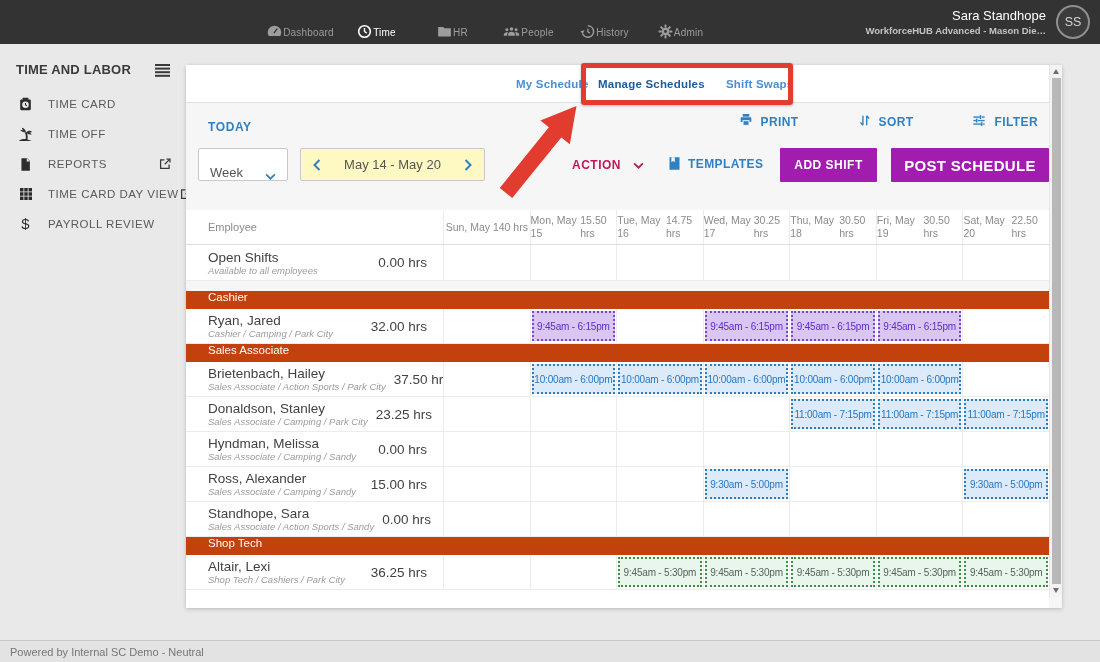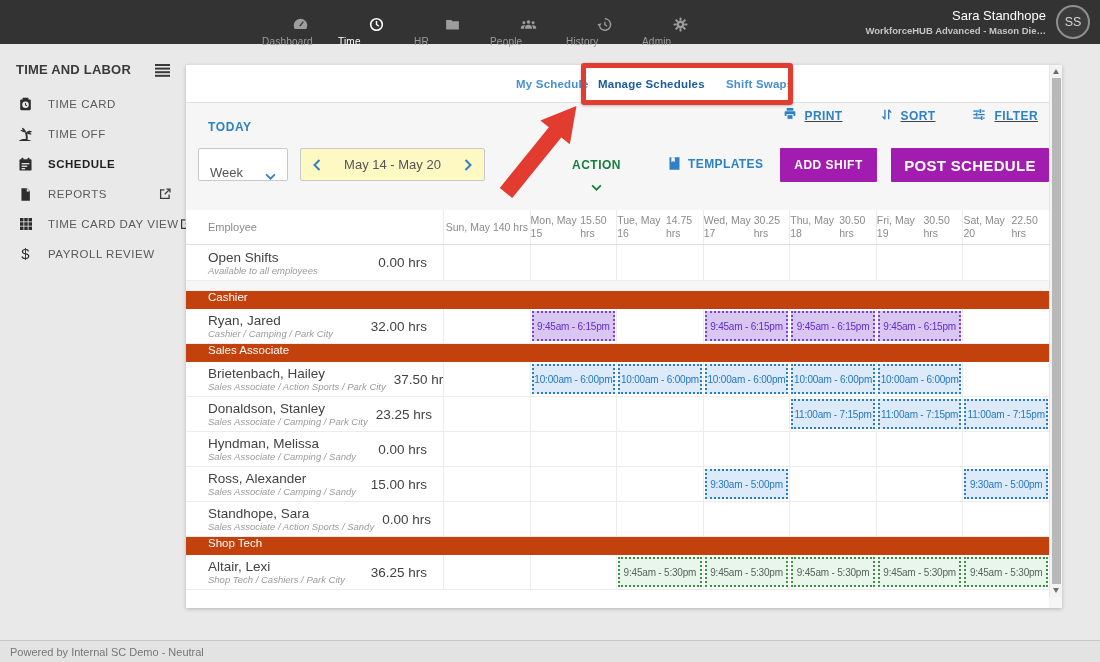--- a/index.html
+++ b/index.html
@@ -4,21 +4,21 @@
 <style>
   * { margin:0; padding:0; box-sizing:border-box; }
   html,body { width:1100px; height:662px; }
   body {
     position:relative; overflow:hidden; background:#e9e9e9;
     font-family:"Liberation Sans","DejaVu Sans",sans-serif; color:#424242;
   }
   
   .topbar { position:absolute; top:0; left:0; width:1100px; height:44px; background:#333333; z-index:10; }
   .nav { position:absolute; left:262px; top:0; height:44px; display:flex; }
-  .nav-item { width:76px; display:flex; flex-direction:column; justify-content:center; color:#9d9d9d; cursor:pointer; padding-top:18px; }
+  .nav-item { width:76px; display:flex; flex-direction:row; align-items:center; justify-content:center; color:#9d9d9d; cursor:pointer; padding-top:18px; }
   .nav-item.active { color:#ffffff; }
   .nav-item .nicon { height:17px; display:flex; align-items:center; justify-content:center; }
   .nav-item .nlabel { font-size:10px; margin-top:3px; letter-spacing:.2px; }
   .userbox { position:absolute; right:10px; top:0; height:44px; display:flex; align-items:center; gap:10px; cursor:pointer; }
   .user-text { text-align:right; }
   .user-name { font-size:13px; color:#fff; }
   .user-org  { font-size:9.5px; color:#c4c4c4; margin-top:2px; font-weight:bold; }
   .avatar { width:34px; height:34px; border-radius:50%; background:#3c3c3c; border:2px solid #8f8f8f; color:#d6d6d6; font-size:12.5px; display:flex; align-items:center; justify-content:center; }
   
   .sidebar { position:absolute; left:0; top:44px; width:186px; bottom:22px; }
@@ -35,27 +35,27 @@
   .tabs-row { position:relative; height:38px; background:#fff; border-bottom:1px solid #e2e2e2; }
   .tab { position:absolute; top:0; height:100%; display:flex; align-items:center; font-size:11.5px; font-weight:bold; color:#4a8fd4; cursor:pointer; letter-spacing:.2px; }
   .tab.idx0 { left:330px; } .tab.idx1 { left:412px; } .tab.idx2 { left:540px; }
   .tab.active { color:#1a5c9e; }
   
   .red-box { position:absolute; left:395px; top:-2px; width:212px; height:42px; border:5px solid #e23b30; border-radius:3px; z-index:39; pointer-events:none; box-shadow:0 1px 3px rgba(0,0,0,.25); }
   .red-arrow { position:absolute; left:300px; top:28px; z-index:40; pointer-events:none; }
   
   .toolbar { position:relative; height:107px; }
   .today { position:absolute; left:22px; top:17px; font-size:12px; font-weight:bold; letter-spacing:.6px; color:#2e81c4; cursor:pointer; }
-  .tb-right { position:absolute; right:24px; top:3px; display:flex; gap:36px;text-decoration:underline; }
+  .tb-right { position:absolute; right:24px; top:9px; display:flex; gap:58px; }
   .tb-link { display:flex; align-items:center; gap:7px; color:#2e81c4; font-size:12px; font-weight:bold; letter-spacing:.4px; cursor:pointer; }
   .week-box { position:absolute; left:12px; top:45px; width:90px; height:33px; background:#fff; border:1px solid #c9c9c9; border-radius:2px; display:flex; align-items:flex-end; justify-content:space-between; padding:0 11px; font-size:13px; color:#555; cursor:pointer; }
   .week-box .chev { color:#2e81c4; display:flex; }
   .date-box { position:absolute; left:114px; top:45px; width:185px; height:33px; background:#fef9c3; border:1px solid #c9c9c9; border-radius:2px; display:flex; align-items:center; justify-content:space-between; padding:0 12px; font-size:13px; color:#555; }
   .date-box .chev { color:#2e81c4; cursor:pointer; display:flex; }
-  .action { position:absolute; left:386px; top:55px; display:flex; align-items:center; gap:12px; font-size:12px; font-weight:bold; letter-spacing:.5px; color:#15803d; cursor:pointer;flex-direction:column; }
+  .action { position:absolute; left:386px; top:55px; display:flex; align-items:center; gap:12px; font-size:12px; font-weight:bold; letter-spacing:.5px; color:#be185d; cursor:pointer; }
   .templates { position:absolute; left:482px; top:53px; display:flex; align-items:center; gap:7px; font-size:12px; font-weight:bold; letter-spacing:.4px; color:#2e81c4; cursor:pointer; }
   .btn { border:none; color:#fff; background:#a21caf; cursor:pointer; font-family:inherit; font-weight:bold; border-radius:1px; }
   .add-shift { position:absolute; left:594px; top:45px; width:97px; height:34px; font-size:12px; letter-spacing:.5px; }
   .post-schedule { position:absolute; right:13px; top:45px; width:158px; height:34px; font-size:15px; letter-spacing:.3px; }
   
   .table { background:#f6f6f6; width:863px; }
   .grid-row { display:grid; grid-template-columns:257px repeat(7,1fr); background:#fff; }
   .thead { height:35px; border-bottom:1px solid #dedede; }
   .th-emp { display:flex; align-items:center; padding-left:22px; font-size:11px; color:#8b8b8b; }
   .th-day { display:flex; flex-direction:row; align-items:center; justify-content:center; font-size:10.5px; color:#8b8b8b; line-height:13px; border-left:1px solid #ececec; }
@@ -203,35 +203,20 @@
               <path d="M12 9C10 6.2 6.8 5 3.8 5.8c1.8 2.3 5 3.4 8.2 3.2z"></path>
               <path d="M12 9c-.3-3.2-2.5-5.8-5.6-6.5C6.2 5.2 8.6 8 12 9z"></path>
               <path d="M12 9c2.3-2.3 5.6-2.9 8.4-1.4C18.6 9.7 15.3 10.2 12 9z"></path>
               <path d="M12 9c3-.9 6.2.1 8.1 2.5-2.9.9-6.1-.1-8.1-2.5z"></path>
               <path d="M2 21c2.6-2.2 6.4-3.1 10-2.4 3 .6 5.6 1.4 8 2.4z"></path>
             </g>
           </svg>
         </span>
         <span class="slabel">TIME OFF</span>
       </div>
-      <div class="sb-item active">
-        <span class="sicon">
-          <svg width="17" height="17" viewBox="0 0 24 24">
-            <g fill="currentColor">
-              <rect x="3.5" y="4.5" width="17" height="16" rx="1.2"></rect>
-              <rect x="6.5" y="2.5" width="2.4" height="4.4" rx="0.5"></rect>
-              <rect x="15.1" y="2.5" width="2.4" height="4.4" rx="0.5"></rect>
-            </g>
-            <rect x="6.5" y="10" width="11" height="1.8" fill="#ebebeb"></rect>
-            <rect x="6.5" y="13.6" width="8" height="1.8" fill="#ebebeb"></rect>
-            <rect x="6.5" y="17" width="5" height="1.8" fill="#ebebeb"></rect>
-          </svg>
-        </span>
-        <span class="slabel">SCHEDULE</span>
-      </div>
       <div class="sb-item">
         <span class="sicon">
           <svg width="15" height="17" viewBox="0 0 24 24">
             <path fill="currentColor" d="M5.5 2h9L19 6.5V22H5.5z"></path>
             <path fill="#ebebeb" d="M14 2l5 5h-5z"></path>
           </svg>
         </span>
         <span class="slabel">REPORTS</span>
         <span class="ext">
           <svg width="14" height="14" viewBox="0 0 24 24">

